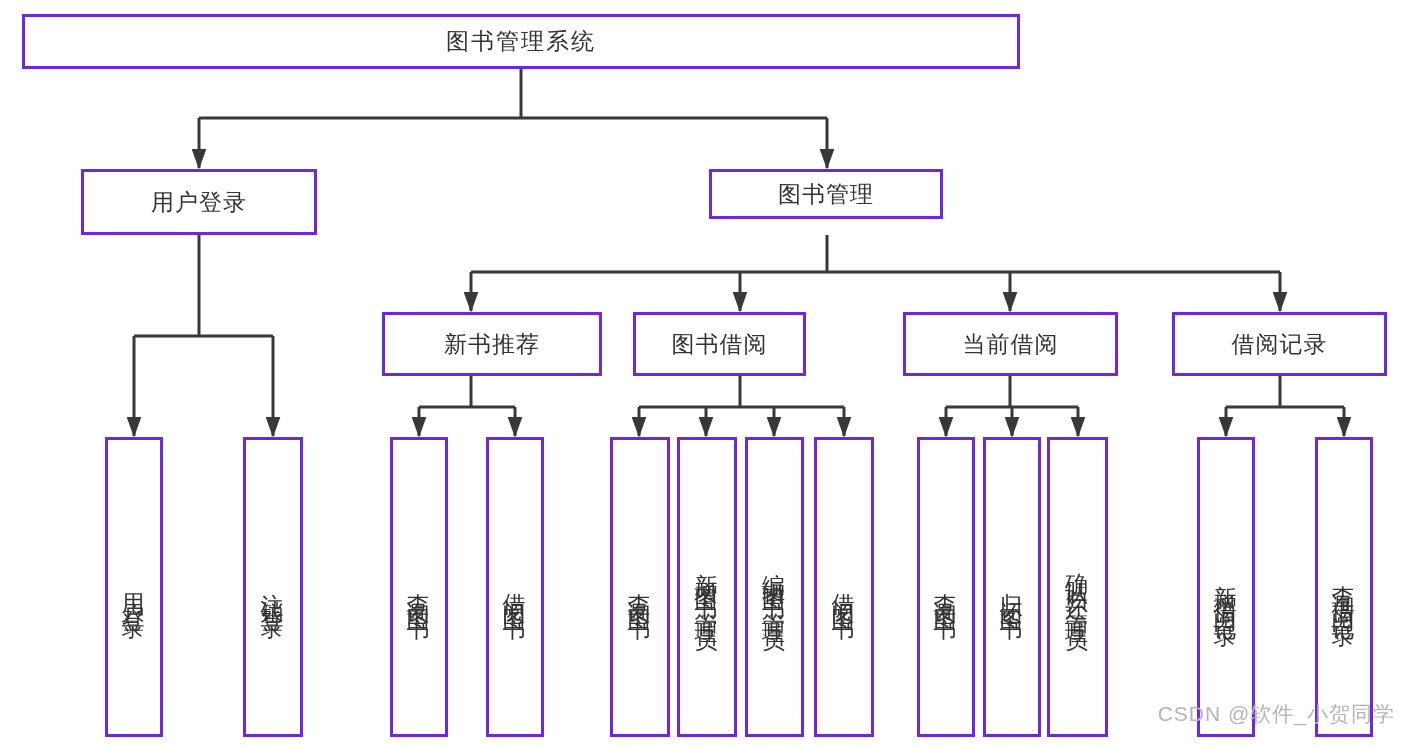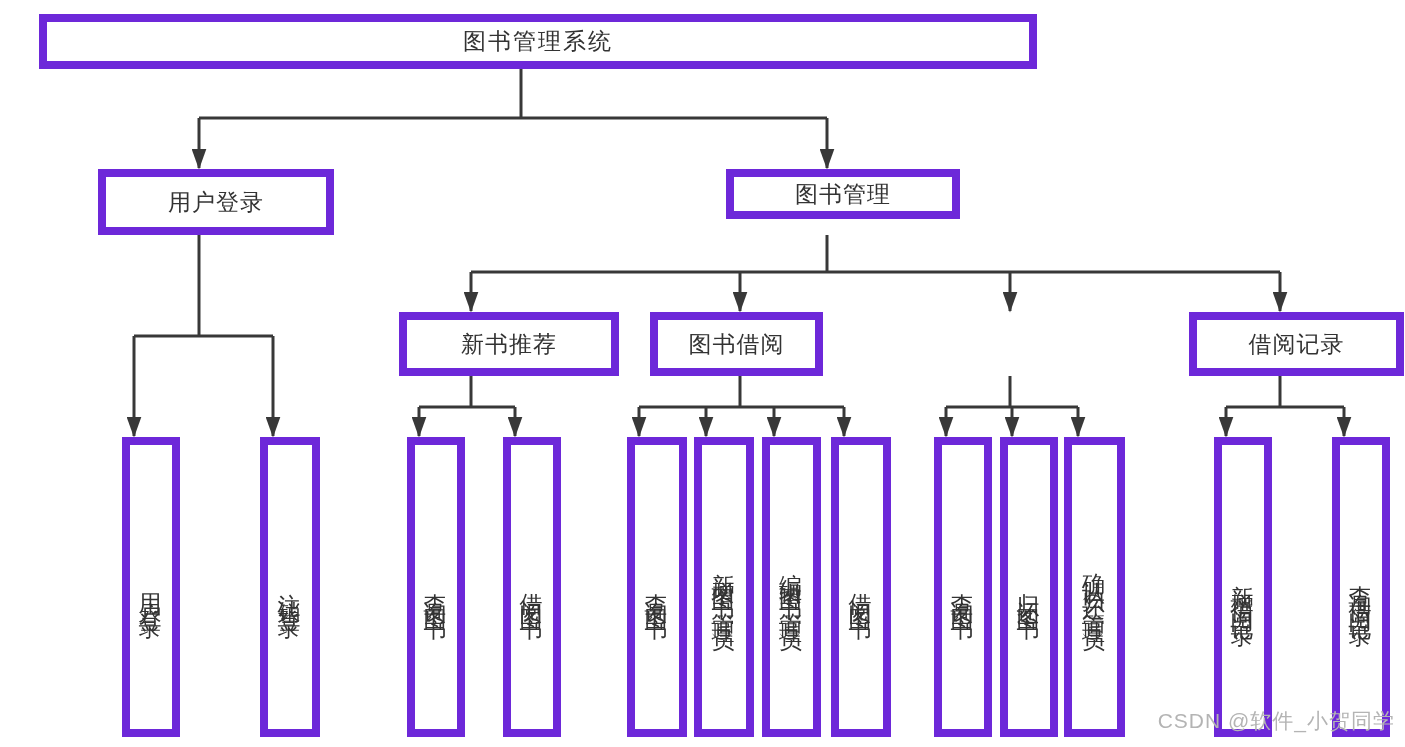--- a/index.html
+++ b/index.html
@@ -3,31 +3,31 @@
 <meta charset="utf-8">
 <style>
   html,body{margin:0;padding:0;background:#fff;}
   #canvas{
     position:relative;width:1405px;height:747px;background:#ffffff;overflow:hidden;
     font-family:"Liberation Sans","DejaVu Sans",sans-serif;
   }
   #wires{position:absolute;left:0;top:0;width:1405px;height:747px;}
   #wires line{stroke:#383838;stroke-width:3;}
   .box{
-    position:absolute;background:#ffffff;border:8px solid #6d28d9;
-    box-sizing:border-box;display:flex;align-items:center;justify-content:center;margin-left:17px;
+    position:absolute;background:#ffffff;border:3px solid #6d28d9;
+    box-sizing:border-box;display:flex;align-items:center;justify-content:center;
   }
   .h-label{font-size:23px;letter-spacing:1px;color:#333333;white-space:nowrap;}
   .root .h-label{letter-spacing:2px;}
   .v-label{
     writing-mode:vertical-rl;text-orientation:mixed;
     font-size:23px;letter-spacing:8px;margin-bottom:-8px;color:#333333;white-space:nowrap;
   }
   #watermark{
-    position:absolute;right:10px;bottom:12px;font-size:21px;color:#b4b4b4;
+    position:absolute;right:10px;bottom:19px;font-size:21px;color:#b4b4b4;
     letter-spacing:1px;white-space:nowrap;
   }
 </style>
 </head>
 <body>
 
 <div id="canvas">
 
   <svg id="wires" viewBox="0 0 1405 747">
     <defs>
@@ -87,20 +87,23 @@
   <div class="box" style="left:709px;top:169px;width:234px;height:50px">
     <span class="h-label">图书管理</span>
   </div>
 
   <div class="box" style="left:382px;top:312px;width:220px;height:64px">
     <span class="h-label">新书推荐</span>
   </div>
   <div class="box" style="left:633px;top:312px;width:173px;height:64px">
     <span class="h-label">图书借阅</span>
   </div>
+  <div class="box" style="left:903px;top:312px;width:215px;height:64px">
+    <span class="h-label">当前借阅</span>
+  </div>
   <div class="box" style="left:1172px;top:312px;width:215px;height:64px">
     <span class="h-label">借阅记录</span>
   </div>
 
   <div class="box" style="left:105px;top:437px;width:58px;height:300px">
     <span class="v-label">用户登录</span>
   </div>
   <div class="box" style="left:243px;top:437px;width:60px;height:300px">
     <span class="v-label">注销登录</span>
   </div>

